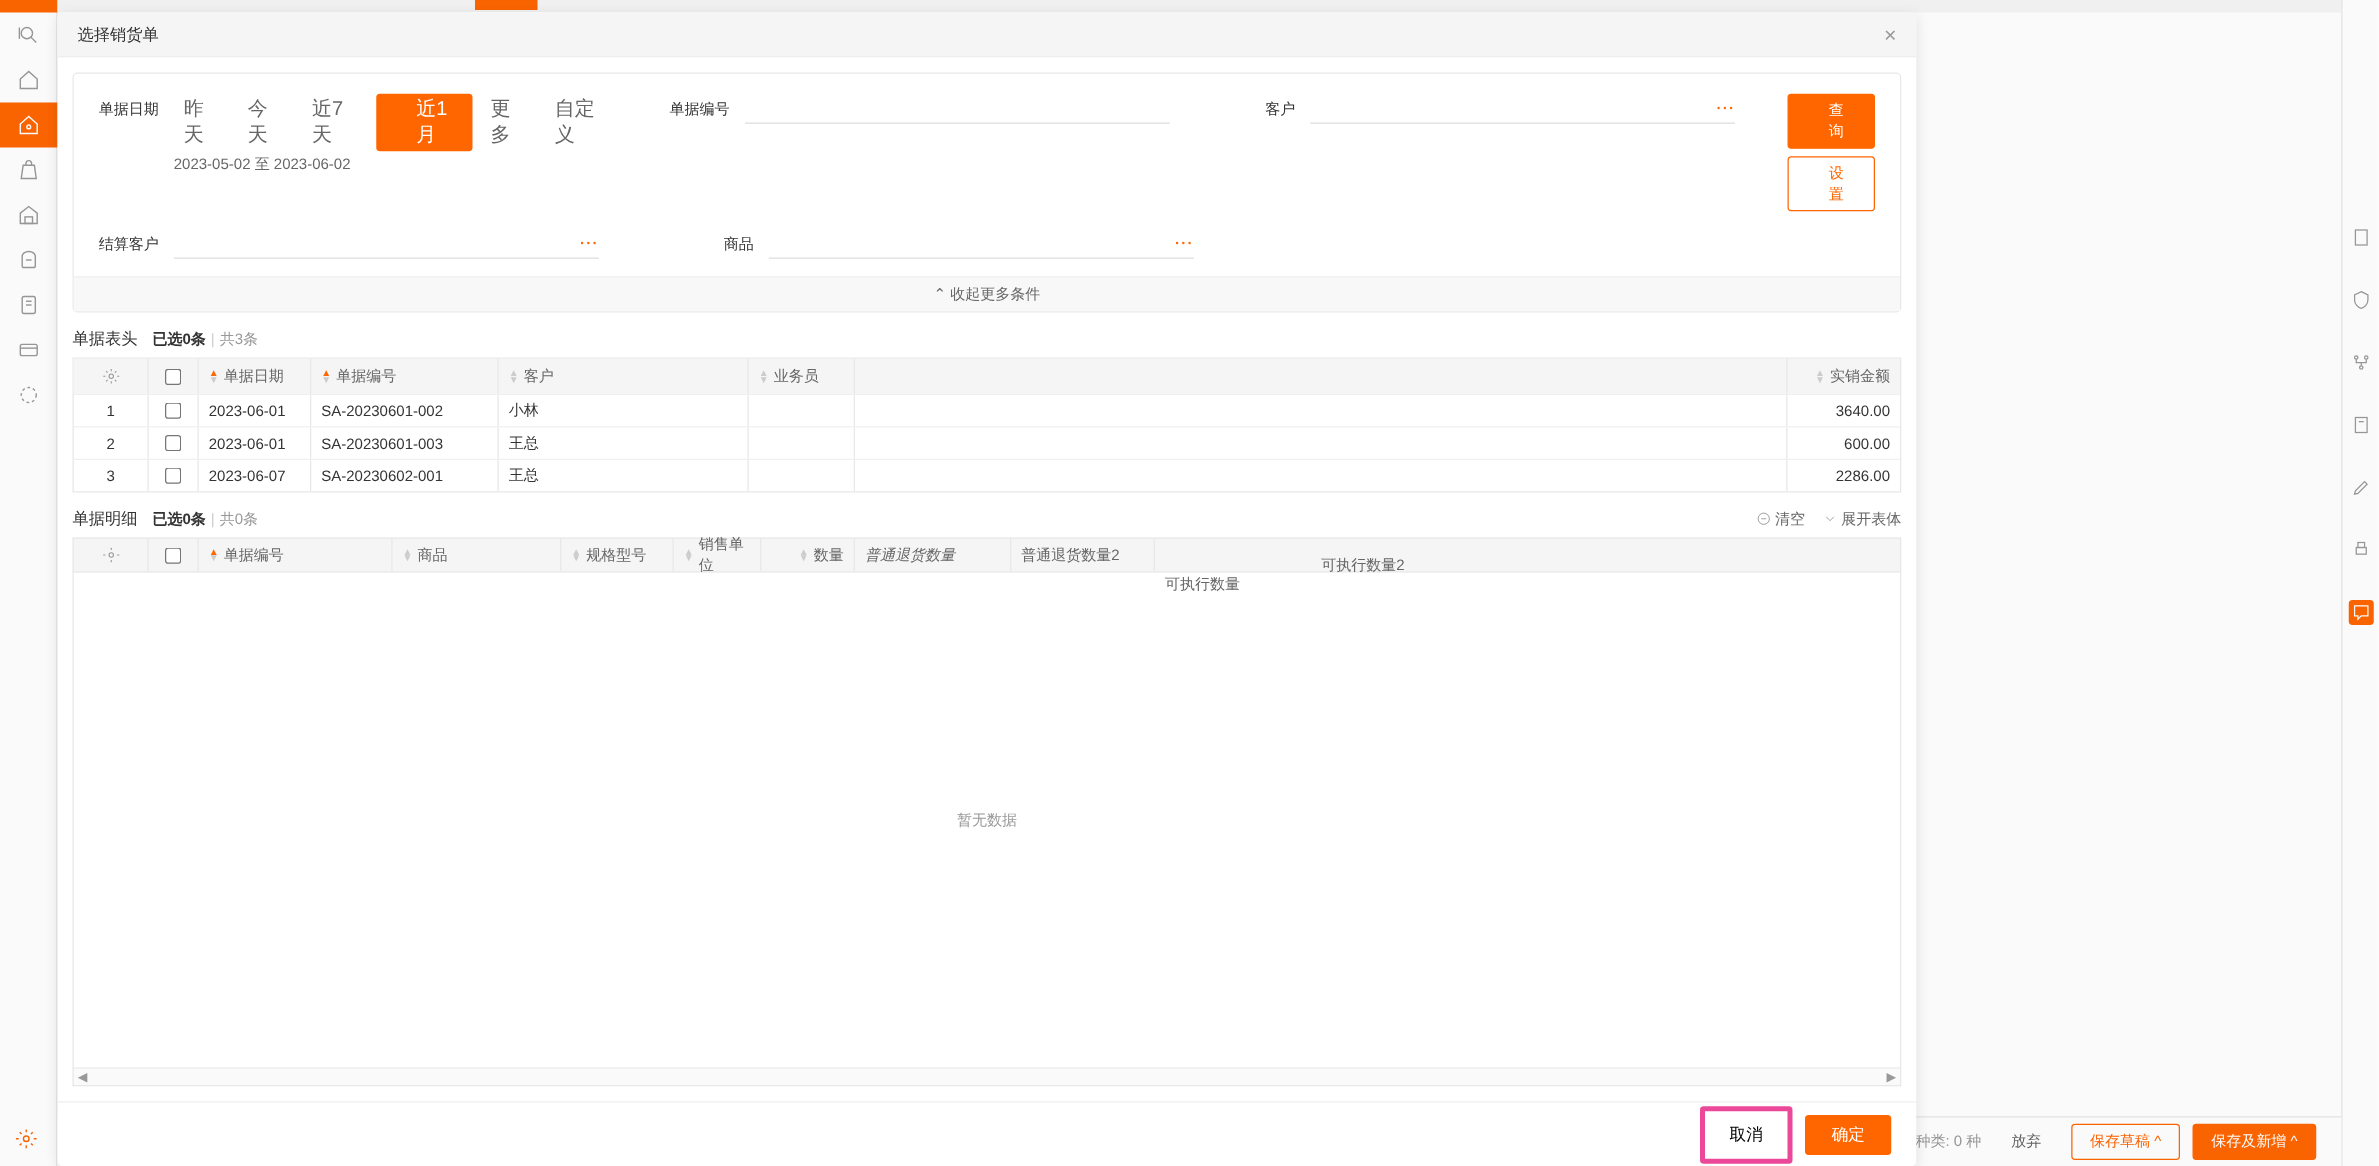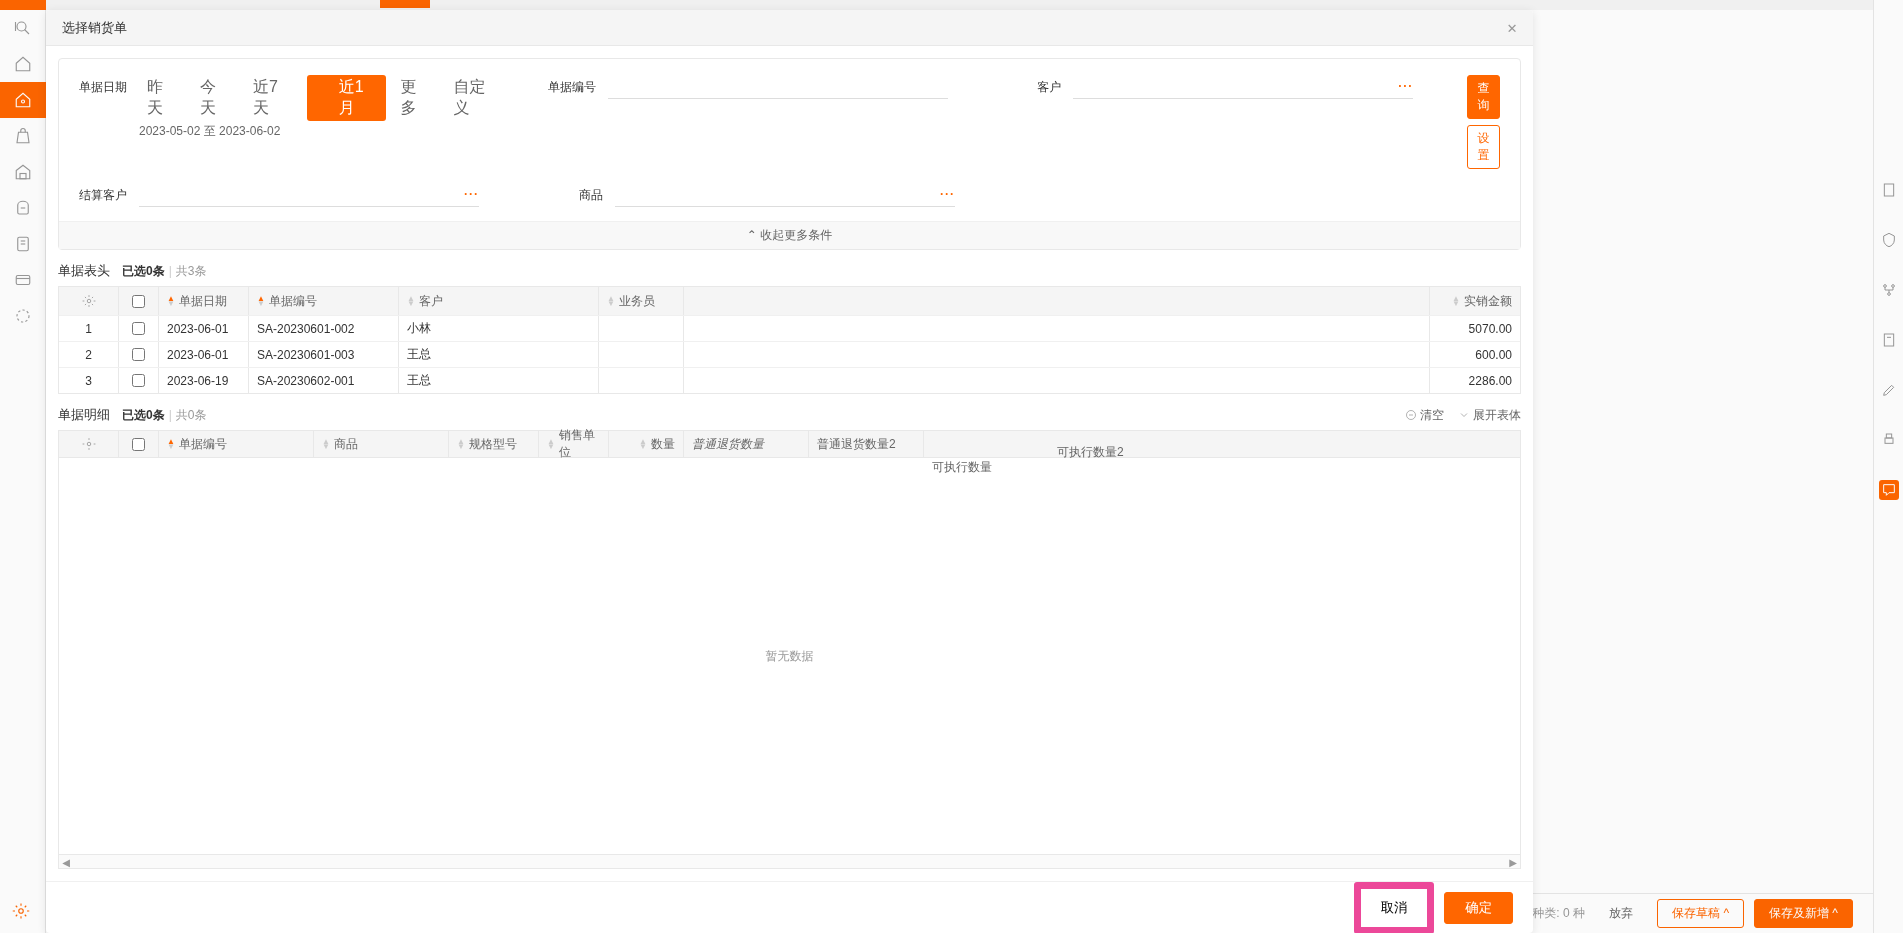--- a/index.html
+++ b/index.html
@@ -52,21 +52,21 @@
     .filter-label { color: #333; min-width: 56px; text-align: right; padding-right: 12px; line-height: 24px; }
     .filter-content { flex: 1; }
     .date-pills { display: flex; gap: 6px; align-items: center; }
     .date-pill { padding: 2px 8px; border-radius: 3px; color: #666; cursor: pointer; font-size: 16px; }
     .date-pill.active { background: #ff6600; color: #fff; padding-left: 32px; }
     .date-range { color: #666; font-size: 12px; margin-top: 2px; }
     .filter-input { width: 340px; height: 24px; border: none; border-bottom: 1px solid #ddd; outline: none; font-size: 12px; }
     .filter-input-wrap { position: relative; display: inline-block; }
     .filter-input-more { position: absolute; right: 0; top: 4px; color: #ff6600; font-weight: bold; cursor: pointer; letter-spacing: 1px; }
     .filter-actions { display: flex; flex-direction: column; gap: 6px; margin-left: auto; }
-    .btn-sm { padding: 4px 4px; font-size: 12px; border-radius: 3px; cursor: pointer; }
+    .btn-sm { padding: 4px 24px; font-size: 12px; border-radius: 3px; cursor: pointer; text-align: right; }
     .btn-query { background: #ff6600; color: #fff; border: 1px solid #ff6600; }
     .btn-setup { background: #fff; color: #ff6600; border: 1px solid #ff6600; }
     .collapse-bar { text-align: center; padding: 5px 0; background: #f8f8f8; cursor: pointer; color: #666; font-size: 12px; border-top: 1px solid #f0f0f0; margin: 0 -20px; }
     
     
     .section-header { display: flex; align-items: center; margin: 12px 0 6px 0; }
     .section-title { font-size: 13px; color: #333; font-weight: 500; }
     .section-badge { margin-left: 12px; font-size: 12px; }
     .section-badge .bold { font-weight: bold; color: #333; }
     .section-badge .sep { color: #ccc; margin: 0 4px; }
@@ -101,21 +101,21 @@
     .dcol-docno { width: 155px; } .dcol-prod { width: 135px; } .dcol-spec { width: 90px; }
     .dcol-unit { width: 70px; } .dcol-qty { width: 75px; } .dcol-retqty { width: 125px; font-style: italic; }
     .dcol-retqty2 { width: 115px; } .dcol-execqty { width: 125px; margin-top: 36px; } .dcol-execqty2 { flex: 1; margin-top: 16px; }
     .empty-state { flex: 1; display: flex; align-items: center; justify-content: center; color: #999; font-size: 12px; border: 1px solid #e8e8e8; border-top: none; }
     .detail-scroll { height: 14px; border: 1px solid #e8e8e8; border-top: none; background: #fafafa; position: relative; }
     .scroll-arrow { position: absolute; top: 0; width: 14px; height: 14px; display: flex; align-items: center; justify-content: center; color: #999; font-size: 10px; }
     .scroll-arrow.left { left: 0; } .scroll-arrow.right { right: 0; }
     
     
     .modal-footer { height: 52px; display: flex; align-items: center; justify-content: flex-end; gap: 10px; padding: 0 20px; border-top: 1px solid #f0f0f0; }
-    .btn-cancel { padding: 10px 20px; border: 7px solid #ec4899; background: #fff; border-radius: 3px; cursor: pointer; }
+    .btn-cancel { padding: 10px 20px; border: 4px solid #ec4899; background: #fff; border-radius: 3px; cursor: pointer; }
     .btn-confirm { padding: 6px 20px; border: 1px solid #ff6600; background: #ff6600; color: #fff; border-radius: 3px; cursor: pointer; }
     
     
     .top-strip { position: absolute; left: 46px; top: 0; right: 30px; height: 10px; background: #f5f5f5; z-index: 1; }
     .top-btn { position: absolute; left: 380px; top: -2px; width: 50px; height: 10px; background: #ff6600; z-index: 2; }
     svg { overflow: visible; }
   </style>
 </head>
 <body>
 
@@ -364,40 +364,40 @@
             <div class="table-row">
               <div class="td col-idx">1</div>
               <div class="td col-check">
                 <input type="checkbox" style="">
               </div>
               <div class="td col-date">2023-06-01</div>
               <div class="td col-docno">SA-20230601-002</div>
               <div class="td col-customer">小林</div>
               <div class="td col-salesperson"></div>
               <div class="td col-spacer"></div>
-              <div class="td col-amount" style="border-right:none">5070.00</div>
+              <div class="td col-amount" style="border-right:none">3640.00</div>
             </div>
             <div class="table-row">
               <div class="td col-idx">2</div>
               <div class="td col-check">
                 <input type="checkbox" style="">
               </div>
               <div class="td col-date">2023-06-01</div>
               <div class="td col-docno">SA-20230601-003</div>
               <div class="td col-customer">王总</div>
               <div class="td col-salesperson"></div>
               <div class="td col-spacer"></div>
               <div class="td col-amount" style="border-right:none">600.00</div>
             </div>
             <div class="table-row">
               <div class="td col-idx">3</div>
               <div class="td col-check">
                 <input type="checkbox" style="">
               </div>
-              <div class="td col-date">2023-06-19</div>
+              <div class="td col-date">2023-06-07</div>
               <div class="td col-docno">SA-20230602-001</div>
               <div class="td col-customer">王总</div>
               <div class="td col-salesperson"></div>
               <div class="td col-spacer"></div>
               <div class="td col-amount" style="border-right:none">2286.00</div>
             </div>
           </div>
       </div>
 
       <div class="section-header">

